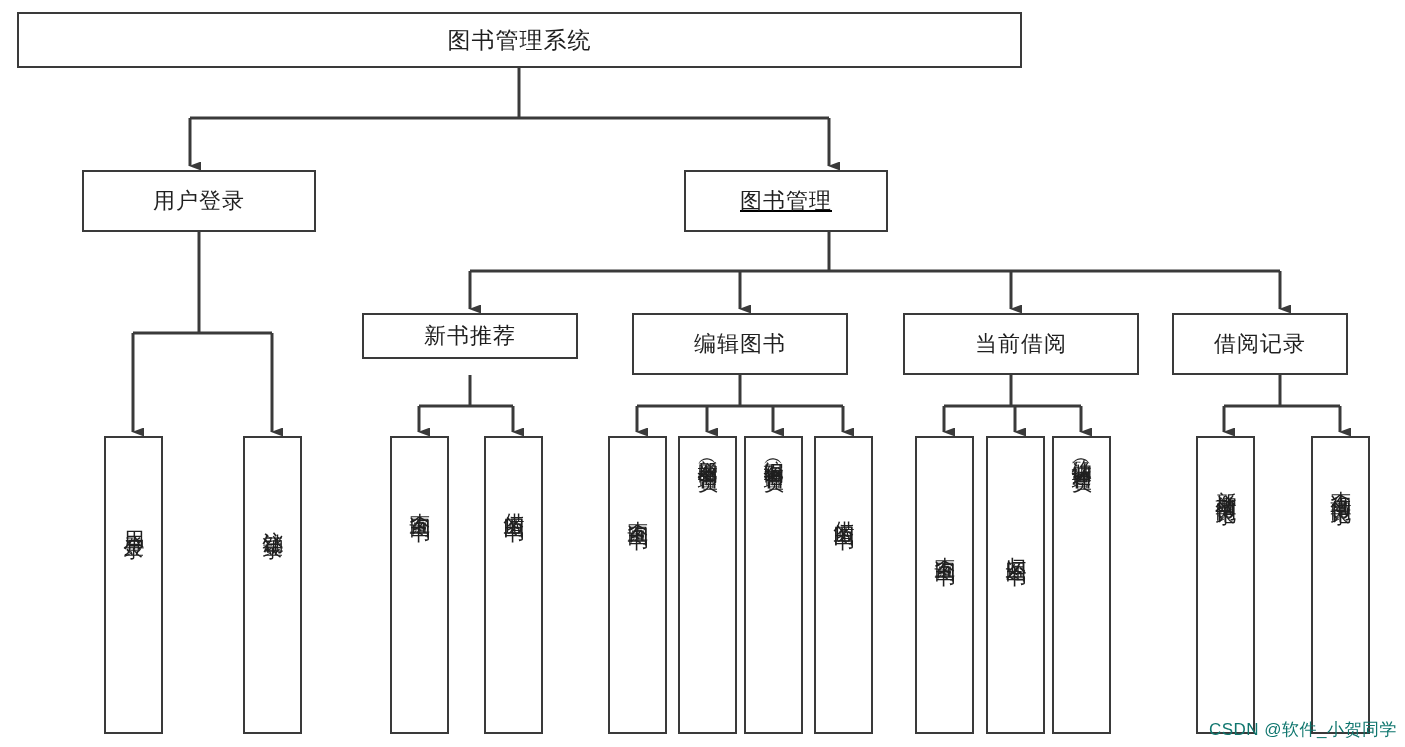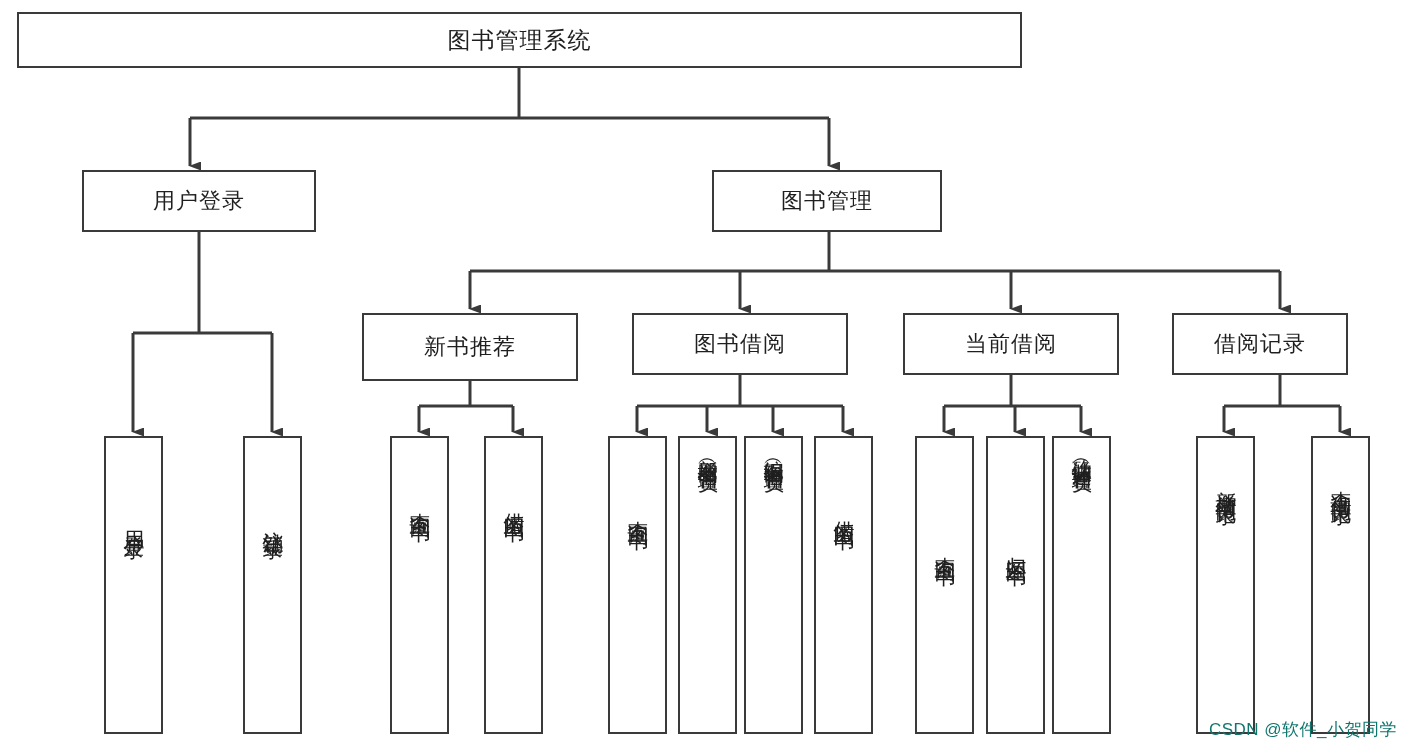--- a/index.html
+++ b/index.html
@@ -85,31 +85,31 @@
     </g>
   </svg>
 
   <div class="node h-node root" style="left:17px;top:12px;width:1005px;height:56px;">
     <span class="lbl">图书管理系统</span>
   </div>
 
   <div class="node h-node" style="left:82px;top:170px;width:234px;height:62px;">
     <span class="lbl">用户登录</span>
   </div>
-  <div class="node h-node" style="left:712px;top:170px;width:230px;height:62px;">
+  <div class="node h-node" style="left:684px;top:170px;width:204px;height:62px;text-decoration:underline;">
     <span class="lbl">图书管理</span>
   </div>
 
-  <div class="node h-node" style="left:362px;top:313px;width:216px;height:68px;">
+  <div class="node h-node" style="left:362px;top:313px;width:216px;height:46px;">
     <span class="lbl">新书推荐</span>
   </div>
   <div class="node h-node" style="left:632px;top:313px;width:216px;height:62px;">
-    <span class="lbl">图书借阅</span>
+    <span class="lbl">编辑图书</span>
   </div>
-  <div class="node h-node" style="left:903px;top:313px;width:216px;height:62px;">
+  <div class="node h-node" style="left:903px;top:313px;width:236px;height:62px;">
     <span class="lbl">当前借阅</span>
   </div>
   <div class="node h-node" style="left:1172px;top:313px;width:176px;height:62px;">
     <span class="lbl">借阅记录</span>
   </div>
 
   <div class="node v-node mid" style="left:104px;top:436px;width:59px;height:298px;">
     <span class="lbl">用户登录</span>
   </div>
   <div class="node v-node mid" style="left:243px;top:436px;width:59px;height:298px;">

